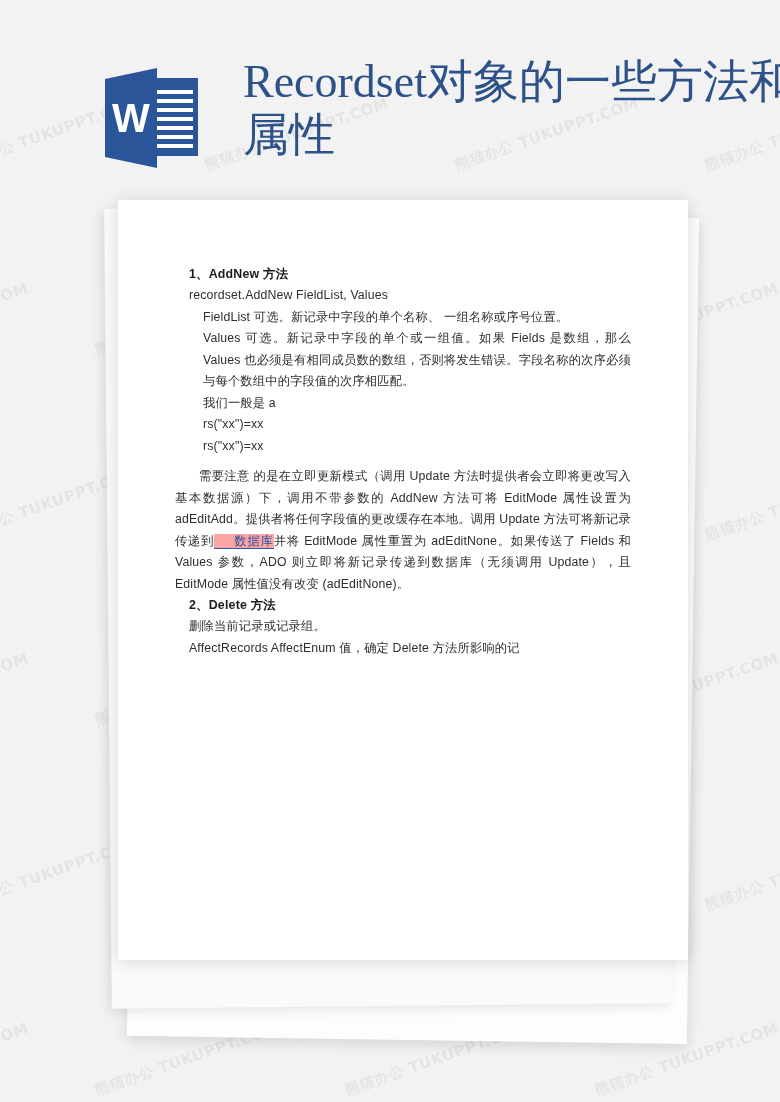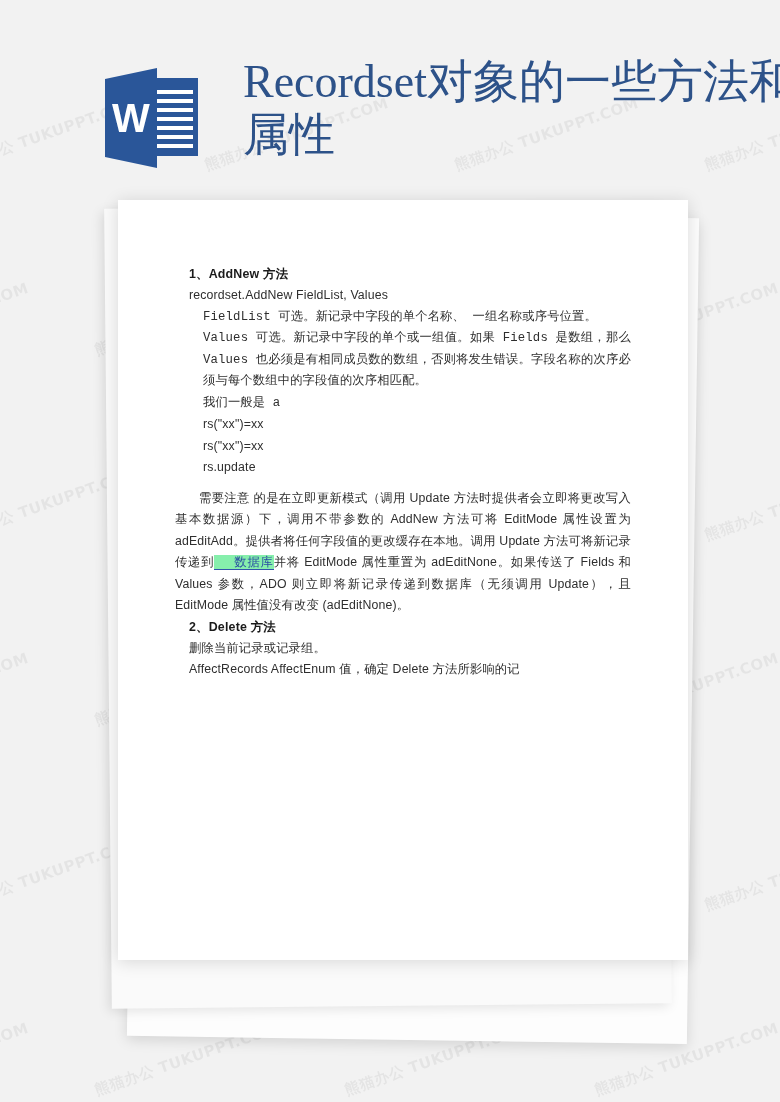--- a/index.html
+++ b/index.html
@@ -98,32 +98,32 @@
   .p{
     font-size:12.3px;
     line-height:21.5px;
     margin:0;
     color:#2e2e2e;
     text-align:justify;
     letter-spacing:.15px;
   }
   .p.indent{text-indent:24px;}
   .p.pad{padding-left:14px;}
-  .p.pad2{padding-left:28px;font-family:Liberation Mono, monospace;}
+  .p.pad2{padding-left:28px;}
   .code{
     font-size:12.3px;
     line-height:21.5px;
     margin:0;
     padding-left:28px;
     color:#2e2e2e;
     letter-spacing:.15px;
   }
   .link{
     color:#2a4fa2;
-    background:#86efac;
+    background:#fca5a5;
     border-bottom:1.5px solid #3355aa;
     text-decoration:none;
     padding-left:20px;
   }
 
   
   .wl-doc{
     position:absolute;left:44px;top:10px;width:49px;height:78px;
     background:#2a5699;
   }
@@ -199,21 +199,20 @@
   <div class="docinner">
 
 
     <div class="doc-h2">1、AddNew 方法</div>
     <p class="p pad">recordset.AddNew FieldList, Values</p>
     <p class="p pad2">FieldList  可选。新记录中字段的单个名称、 一组名称或序号位置。</p>
     <p class="p pad2">Values  可选。新记录中字段的单个或一组值。如果 Fields 是数组，那么 Values 也必须是有相同成员数的数组，否则将发生错误。字段名称的次序必须与每个数组中的字段值的次序相匹配。</p>
     <p class="p pad2">我们一般是 a</p>
     <p class="code">rs("xx")=xx</p>
     <p class="code">rs("xx")=xx</p>
-    <p class="code">rs.update</p>
 
     <p class="p indent" style="margin-top:9px">
       <span>需要注意 的是在立即更新模式（调用 Update 方法时提供者会立即将更改写入基本数据源）下，调用不带参数的 AddNew 方法可将 EditMode 属性设置为 adEditAdd。提供者将任何字段值的更改缓存在本地。调用 Update 方法可将新记录传递到</span><a class="link" href="#">数据库</a><span>并将 EditMode 属性重置为 adEditNone。如果传送了 Fields 和 Values 参数，ADO 则立即将新记录传递到数据库（无须调用 Update），且 EditMode 属性值没有改变 (adEditNone)。</span>
     </p>
 
 
     <div class="doc-h2" style="margin-top:2px">2、Delete 方法</div>
     <p class="p pad">删除当前记录或记录组。</p>
     <p class="p pad">AffectRecords  AffectEnum 值，确定 Delete 方法所影响的记</p>
 

